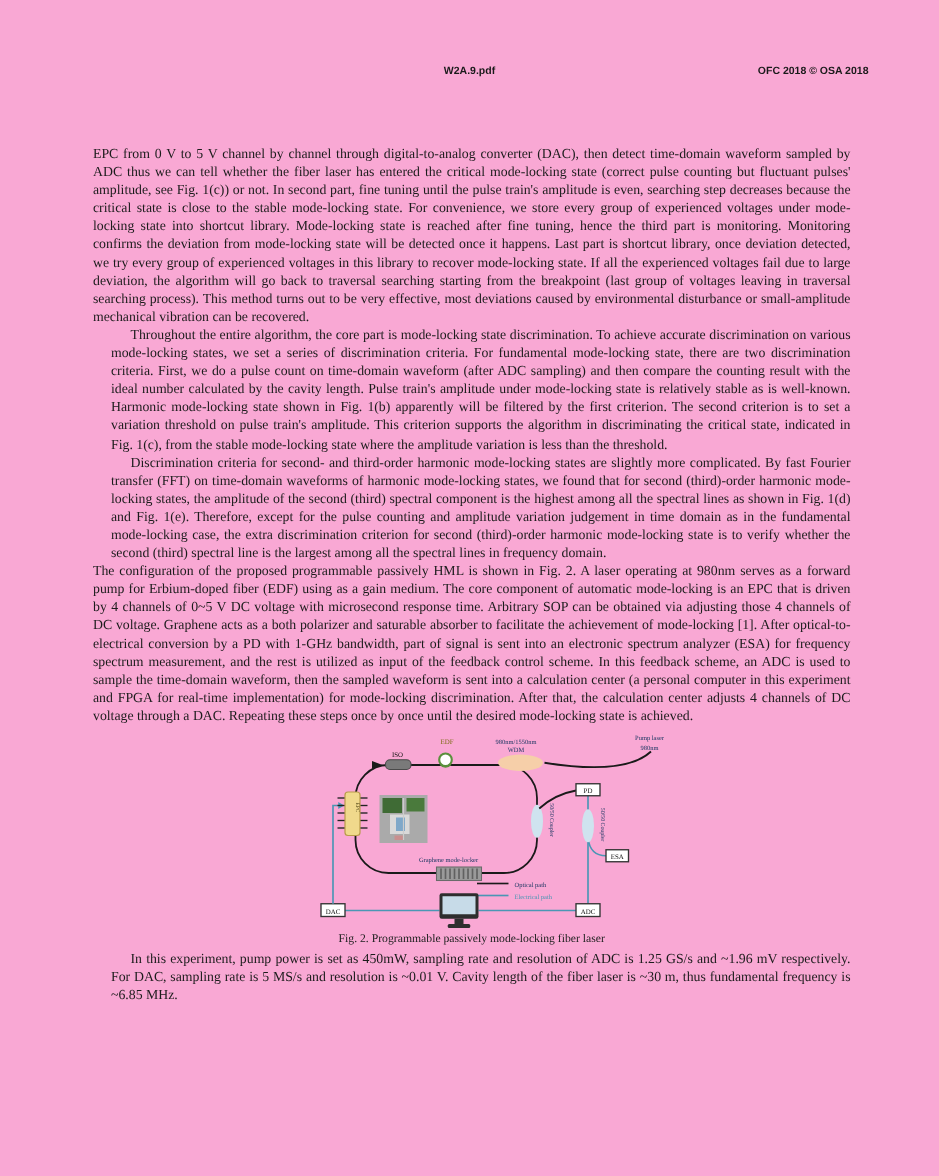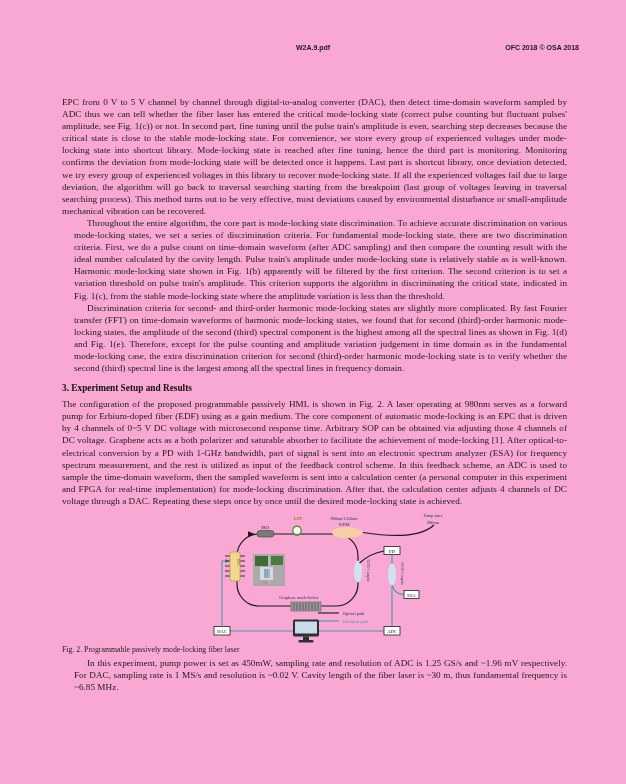--- a/index.html
+++ b/index.html
@@ -37,20 +37,21 @@
     font-size:9.3px;font-weight:bold;color:#111;
   }
   .figure{
     position:relative;
     height:132px;
     margin-top:5px;
   }
   .figure svg{position:absolute;left:150px;top:0;}
   .fig-caption{
     margin:1px 0 3px 0;
+    text-align:center;
     font-size:7.8px;color:#222;
   }
   svg text{font-family:"Liberation Serif", serif;}
   .boxlbl{font-size:4.6px;fill:#111;}
   .navylbl{font-size:4.3px;fill:#1f3864;}
   .verlbl{font-size:3.9px;fill:#1f3864;}
   .teallbl{font-size:4.3px;fill:#4a96b4;}
 </style>
 </head>
 <body>
@@ -59,21 +60,20 @@
 
   <div class="hdr-file">W2A.9.pdf</div>
   <div class="hdr-conf">OFC 2018 © OSA 2018</div>
 
   <div class="content">
 
     <p class="para">EPC from 0 V to 5 V channel by channel through digital-to-analog converter (DAC), then detect time-domain waveform sampled by ADC thus we can tell whether the fiber laser has entered the critical mode-locking state (correct pulse counting but fluctuant pulses' amplitude, see Fig. 1(c)) or not. In second part, fine tuning until the pulse train's amplitude is even, searching step decreases because the critical state is close to the stable mode-locking state. For convenience, we store every group of experienced voltages under mode-locking state into shortcut library. Mode-locking state is reached after fine tuning, hence the third part is monitoring. Monitoring confirms the deviation from mode-locking state will be detected once it happens. Last part is shortcut library, once deviation detected, we try every group of experienced voltages in this library to recover mode-locking state. If all the experienced voltages fail due to large deviation, the algorithm will go back to traversal searching starting from the breakpoint (last group of voltages leaving in traversal searching process). This method turns out to be very effective, most deviations caused by environmental disturbance or small-amplitude mechanical vibration can be recovered.</p>
     <p class="para ind">Throughout the entire algorithm, the core part is mode-locking state discrimination. To achieve accurate discrimination on various mode-locking states, we set a series of discrimination criteria. For fundamental mode-locking state, there are two discrimination criteria. First, we do a pulse count on time-domain waveform (after ADC sampling) and then compare the counting result with the ideal number calculated by the cavity length. Pulse train's amplitude under mode-locking state is relatively stable as is well-known. Harmonic mode-locking state shown in Fig. 1(b) apparently will be filtered by the first criterion. The second criterion is to set a variation threshold on pulse train's amplitude. This criterion supports the algorithm in discriminating the critical state, indicated in Fig. 1(c), from the stable mode-locking state where the amplitude variation is less than the threshold.</p>
     <p class="para ind">Discrimination criteria for second- and third-order harmonic mode-locking states are slightly more complicated. By fast Fourier transfer (FFT) on time-domain waveforms of harmonic mode-locking states, we found that for second (third)-order harmonic mode-locking states, the amplitude of the second (third) spectral component is the highest among all the spectral lines as shown in Fig. 1(d) and Fig. 1(e). Therefore, except for the pulse counting and amplitude variation judgement in time domain as in the fundamental mode-locking case, the extra discrimination criterion for second (third)-order harmonic mode-locking state is to verify whether the second (third) spectral line is the largest among all the spectral lines in frequency domain.</p>
 
-    <h3 class="sec-head">3. Experiment Setup and Results</h3>
 
     <p class="para">The configuration of the proposed programmable passively HML is shown in Fig. 2. A laser operating at 980nm serves as a forward pump for Erbium-doped fiber (EDF) using as a gain medium. The core component of automatic mode-locking is an EPC that is driven by 4 channels of 0~5 V DC voltage with microsecond response time. Arbitrary SOP can be obtained via adjusting those 4 channels of DC voltage. Graphene acts as a both polarizer and saturable absorber to facilitate the achievement of mode-locking [1]. After optical-to-electrical conversion by a PD with 1-GHz bandwidth, part of signal is sent into an electronic spectrum analyzer (ESA) for frequency spectrum measurement, and the rest is utilized as input of the feedback control scheme. In this feedback scheme, an ADC is used to sample the time-domain waveform, then the sampled waveform is sent into a calculation center (a personal computer in this experiment and FPGA for real-time implementation) for mode-locking discrimination. After that, the calculation center adjusts 4 channels of DC voltage through a DAC. Repeating these steps once by once until the desired mode-locking state is achieved.</p>
 
     <div class="figure">
       <svg width="270" height="132" viewBox="215 548 270 132">
 
         <rect x="240" y="570" width="121" height="72" rx="22" fill="none" stroke="#1a1a1a" stroke-width="1.2"></rect>
 
         <polygon points="251,567.3 258,570 251,572.7" fill="#1a1a1a"></polygon>
 
@@ -170,16 +170,16 @@
           <rect x="296" y="655.5" width="26" height="17" rx="1.5" fill="#2e2e2e"></rect>
           <rect x="298" y="657.5" width="22" height="12" fill="#c7dbe8"></rect>
           <rect x="306" y="672.5" width="6" height="3.5" fill="#2e2e2e"></rect>
           <rect x="301.5" y="676" width="15" height="2.6" rx="1" fill="#2e2e2e"></rect>
         </g>
       </svg>
     </div>
 
     <p class="fig-caption">Fig. 2. Programmable passively mode-locking fiber laser</p>
 
-    <p class="para ind">In this experiment, pump power is set as 450mW, sampling rate and resolution of ADC is 1.25 GS/s and ~1.96 mV respectively. For DAC, sampling rate is 1 MS/s and resolution is ~0.02 V. Cavity length of the fiber laser is ~30 m, thus fundamental frequency is ~6.85 MHz.</p>
+    <p class="para ind">In this experiment, pump power is set as 450mW, sampling rate and resolution of ADC is 1.25 GS/s and ~1.96 mV respectively. For DAC, sampling rate is 5 MS/s and resolution is ~0.01 V. Cavity length of the fiber laser is ~30 m, thus fundamental frequency is ~6.85 MHz.</p>
 
   </div>
 </div>
 
 </body></html>

